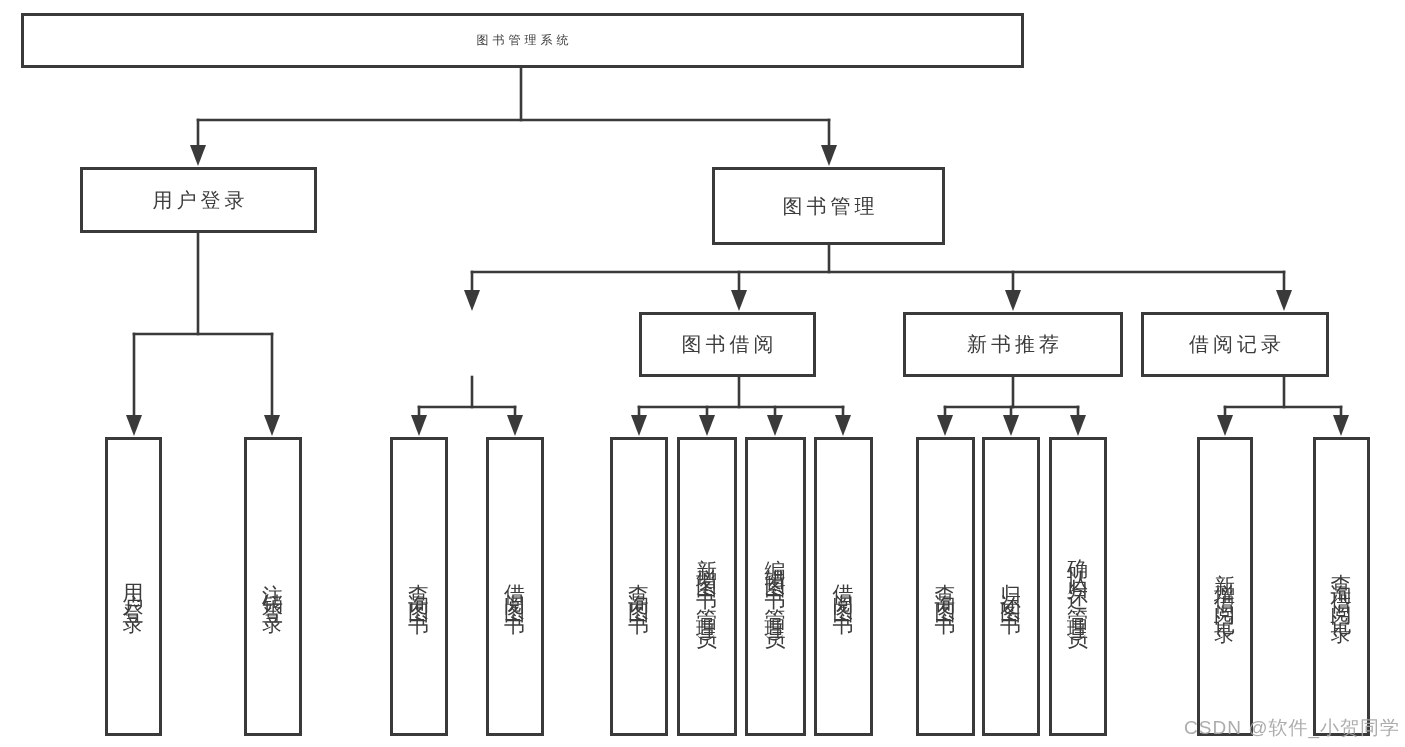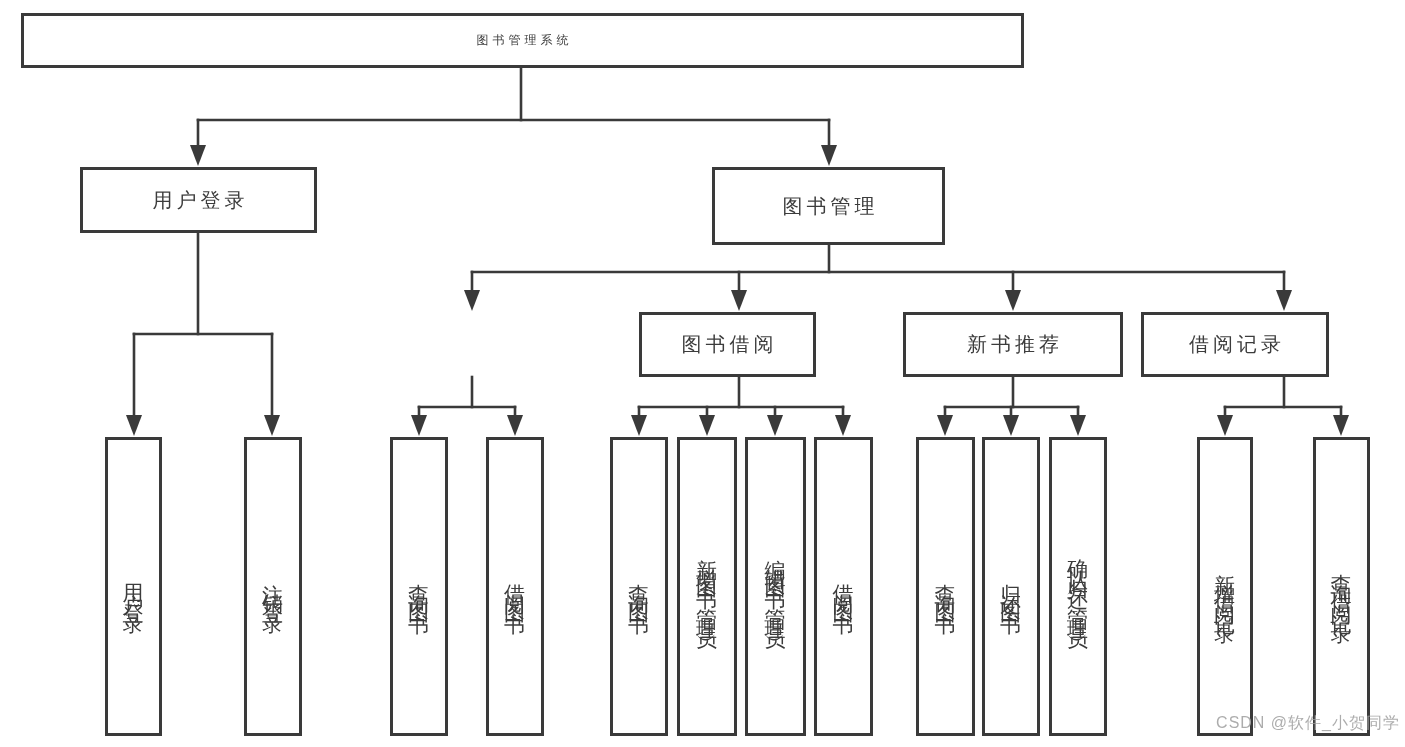--- a/index.html
+++ b/index.html
@@ -19,22 +19,22 @@
   .hlabel{font-size:20px;letter-spacing:4px;padding-left:4px;white-space:nowrap;}
   .root .hlabel{font-size:12px;}
   .vbox span{
     writing-mode:vertical-rl;text-orientation:mixed;
     font-size:21px;letter-spacing:10px;line-height:1;
   }
   #connectors{position:absolute;left:0;top:0;z-index:1;}
   #connectors line{stroke:var(--line,#3a3a3a);stroke-width:2.6;stroke-linecap:square;}
   #connectors polygon{fill:var(--line,#3a3a3a);stroke:none;}
   .watermark{
-    position:absolute;right:5px;bottom:13px;z-index:5;
-    font-size:16px;letter-spacing:1px;
+    position:absolute;right:5px;bottom:6px;z-index:5;
+    font-size:19px;letter-spacing:1px;
     color:var(--watermark,#a6a6a6);opacity:.92;white-space:nowrap;
   }
 </style>
 </head>
 <body>
 
 <div class="stage">
 
   <svg id="connectors" width="1405" height="747">
 

